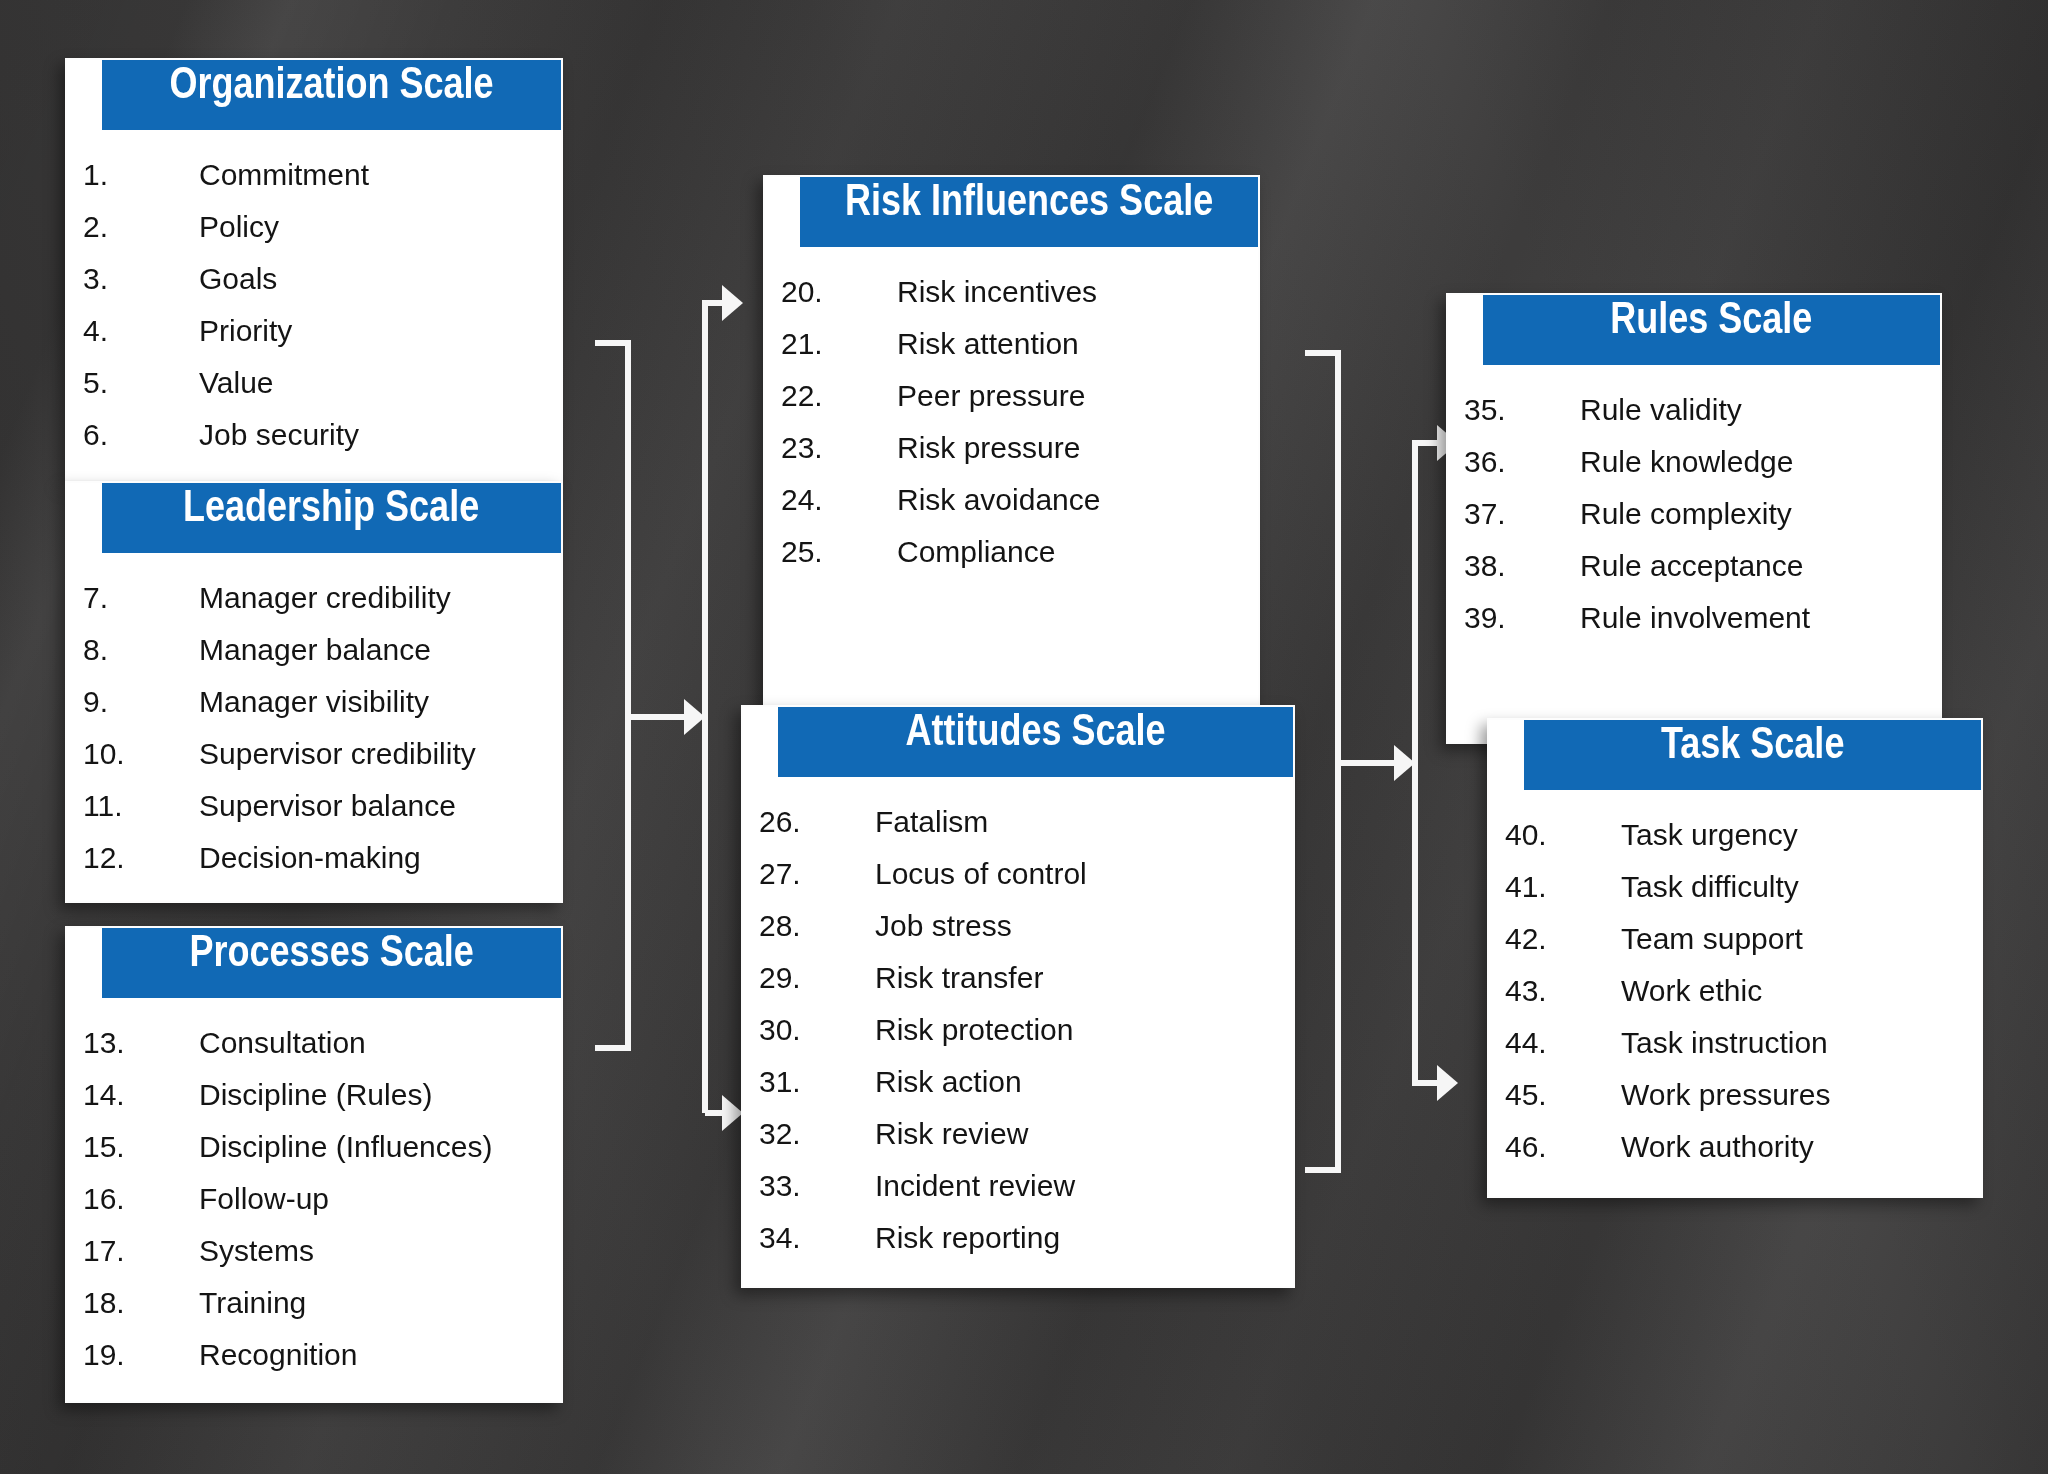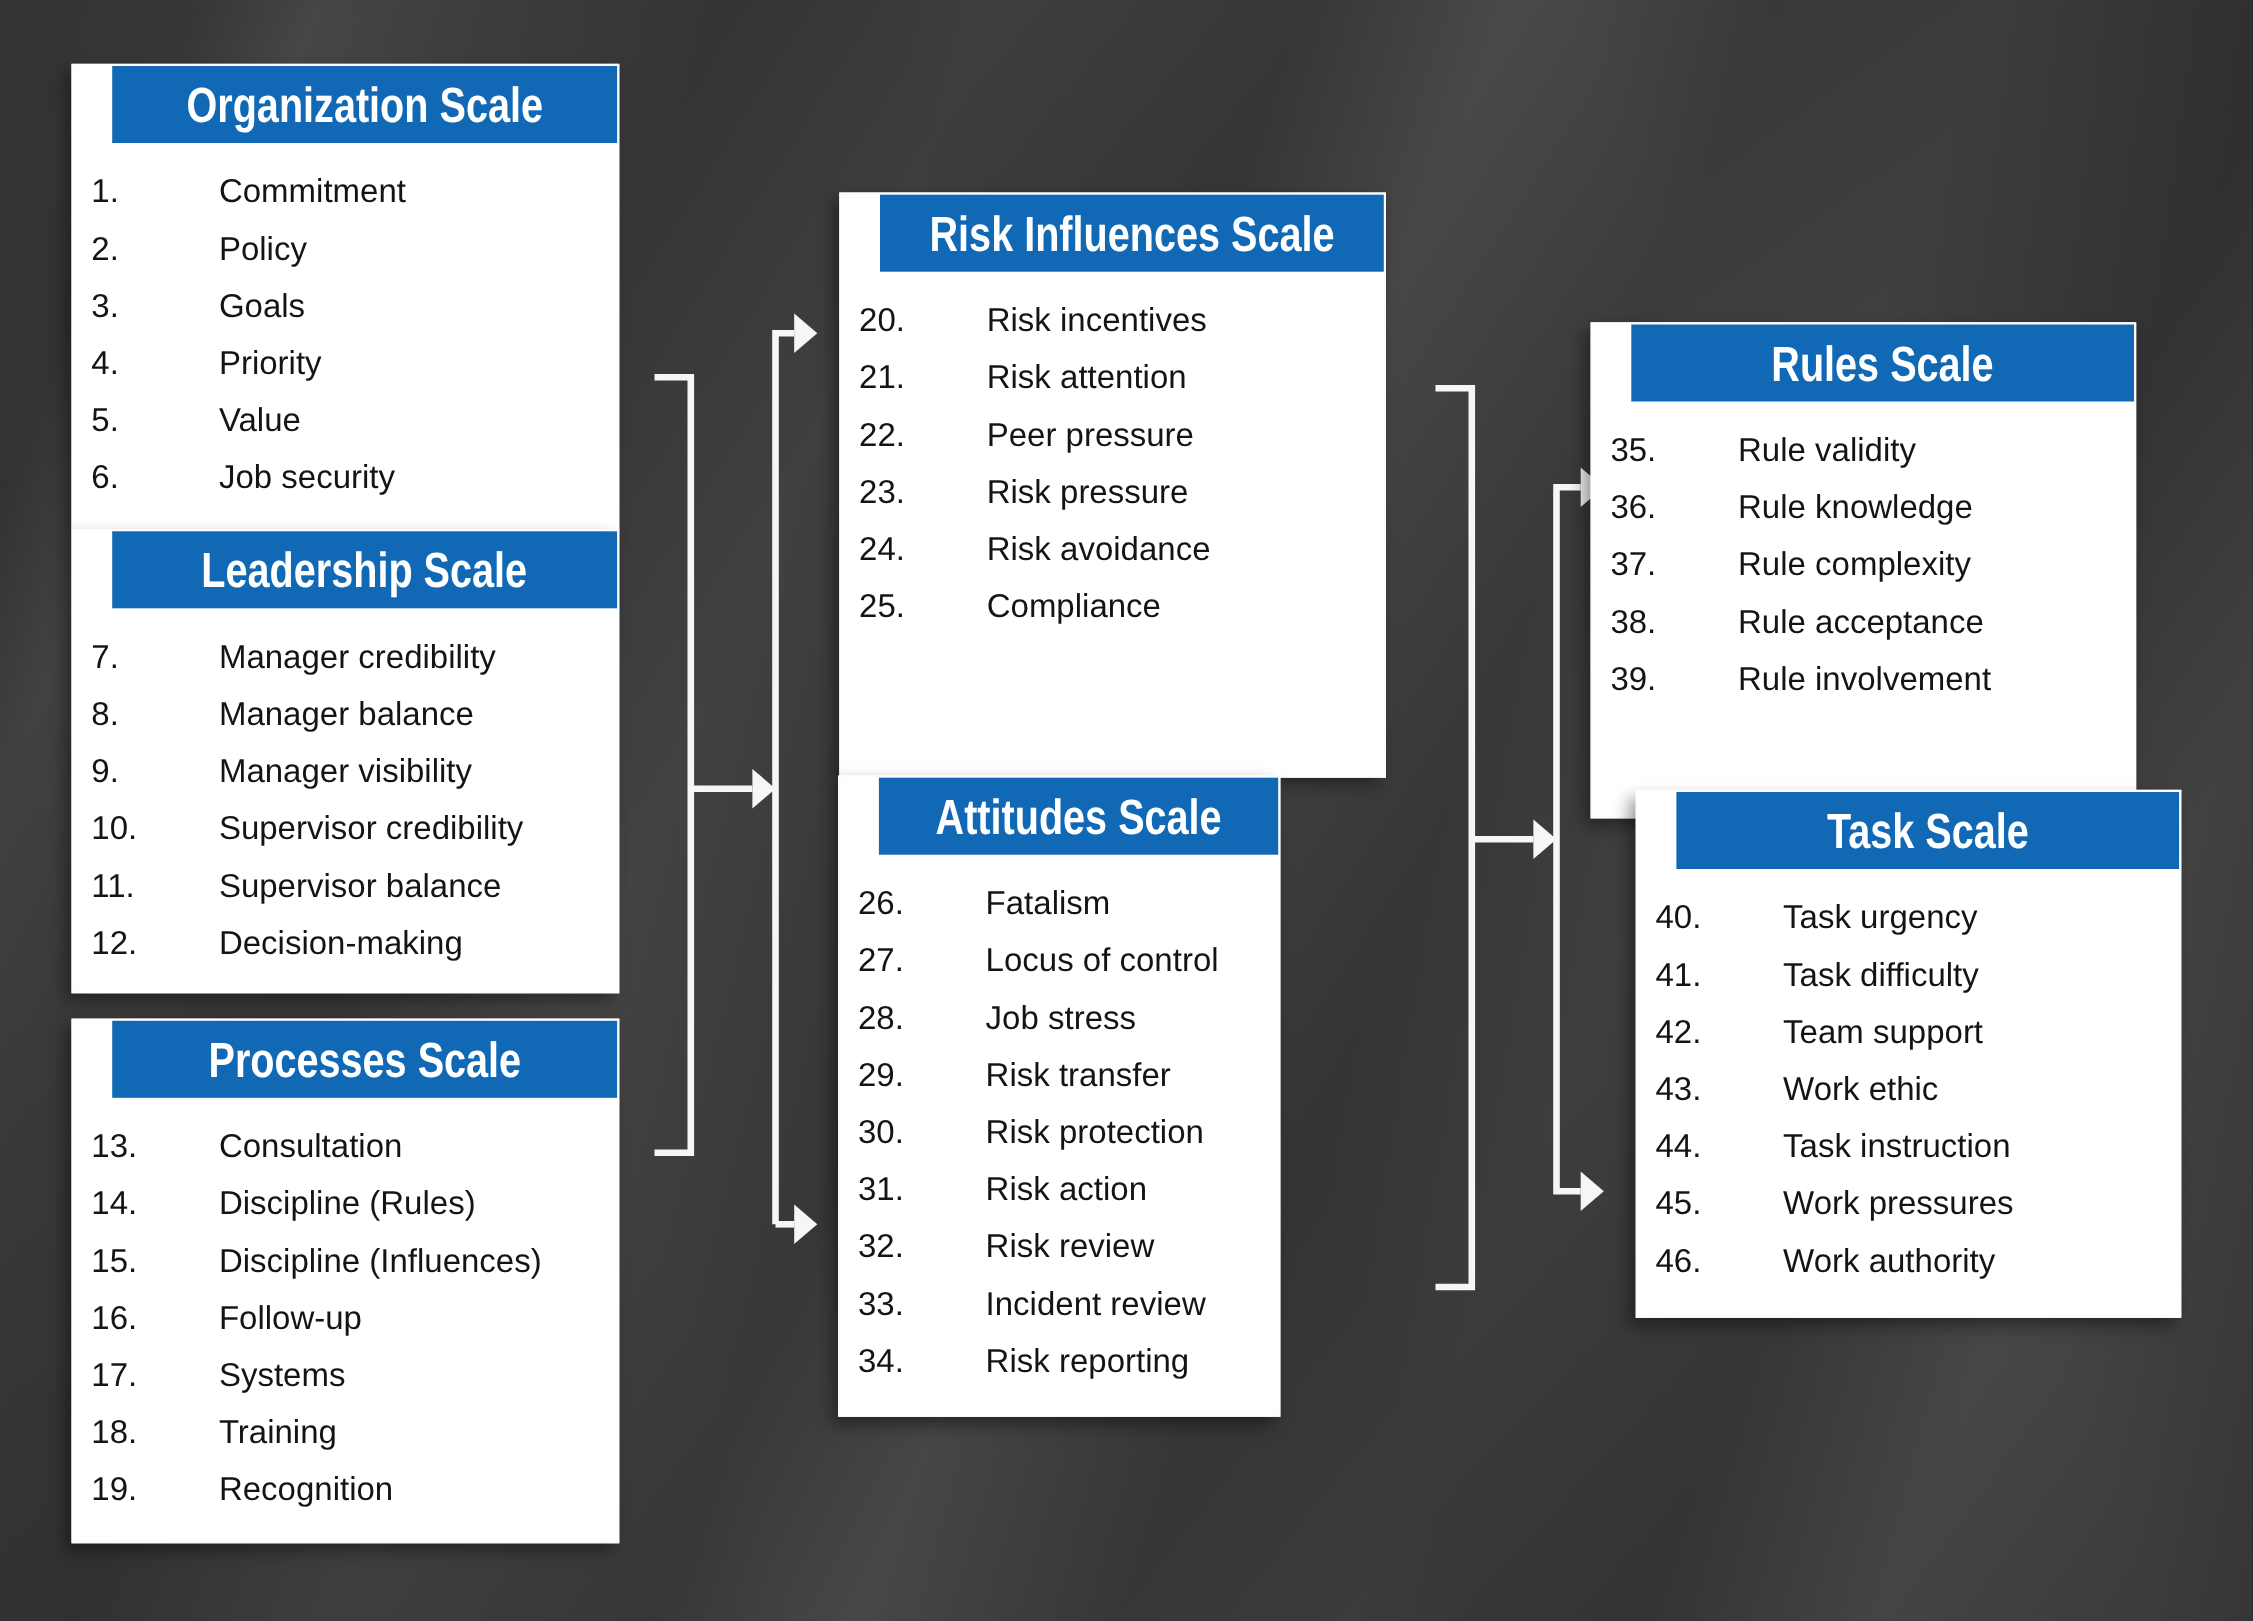--- a/index.html
+++ b/index.html
@@ -34,21 +34,21 @@
   .box{
     position:absolute;
     background:var(--box-bg);
     box-shadow:-6px 7px 14px rgba(0,0,0,0.40);
     border:2px solid #fdfdfd;
     box-sizing:border-box;
   }
   .box-header{
     height:70px;
     background:var(--header-bg);
-    display:flex;align-items:center;justify-content:center;
+    display:flex;justify-content:center;
     overflow:hidden;
     margin-left:35px;
   }
   .htext{
     color:var(--header-text);
     font-weight:bold;
     font-size:45px;
     line-height:1;
     white-space:nowrap;
     display:inline-block;
@@ -232,21 +232,21 @@
     <span class="num">24.</span>
     <span class="lbl">Risk avoidance</span>
   </li>
         <li class="item">
     <span class="num">25.</span>
     <span class="lbl">Compliance</span>
   </li>
       </ul>
   </div>
 
-  <div class="box" style="left:762px;top:705px;width:402px;height:583px">
+  <div class="box" style="left:741px;top:705px;width:554px;height:583px">
     <div class="box-header">
       <span class="htext">Attitudes Scale</span>
     </div>
     <ul class="items">
         <li class="item">
     <span class="num">26.</span>
     <span class="lbl">Fatalism</span>
   </li>
         <li class="item">
     <span class="num">27.</span>

